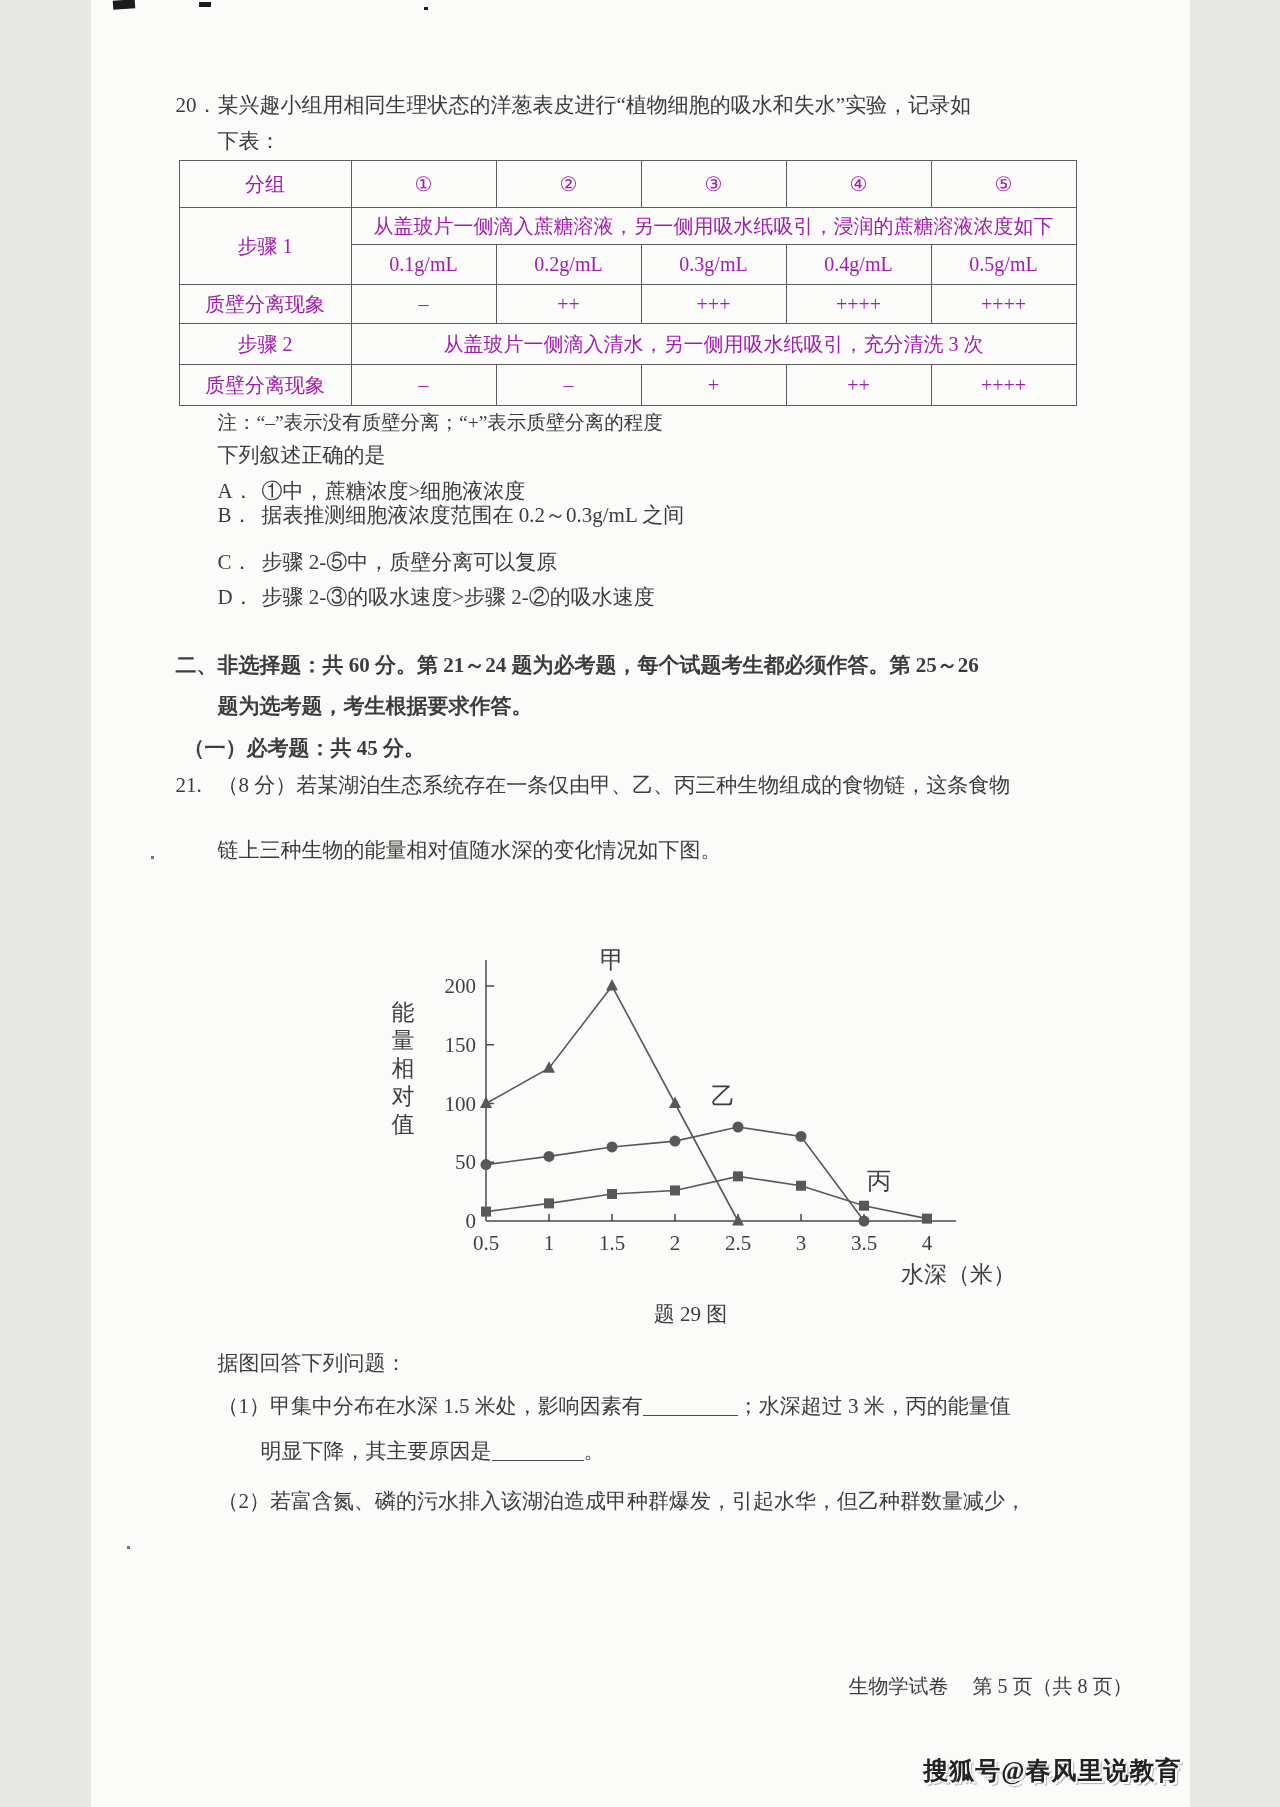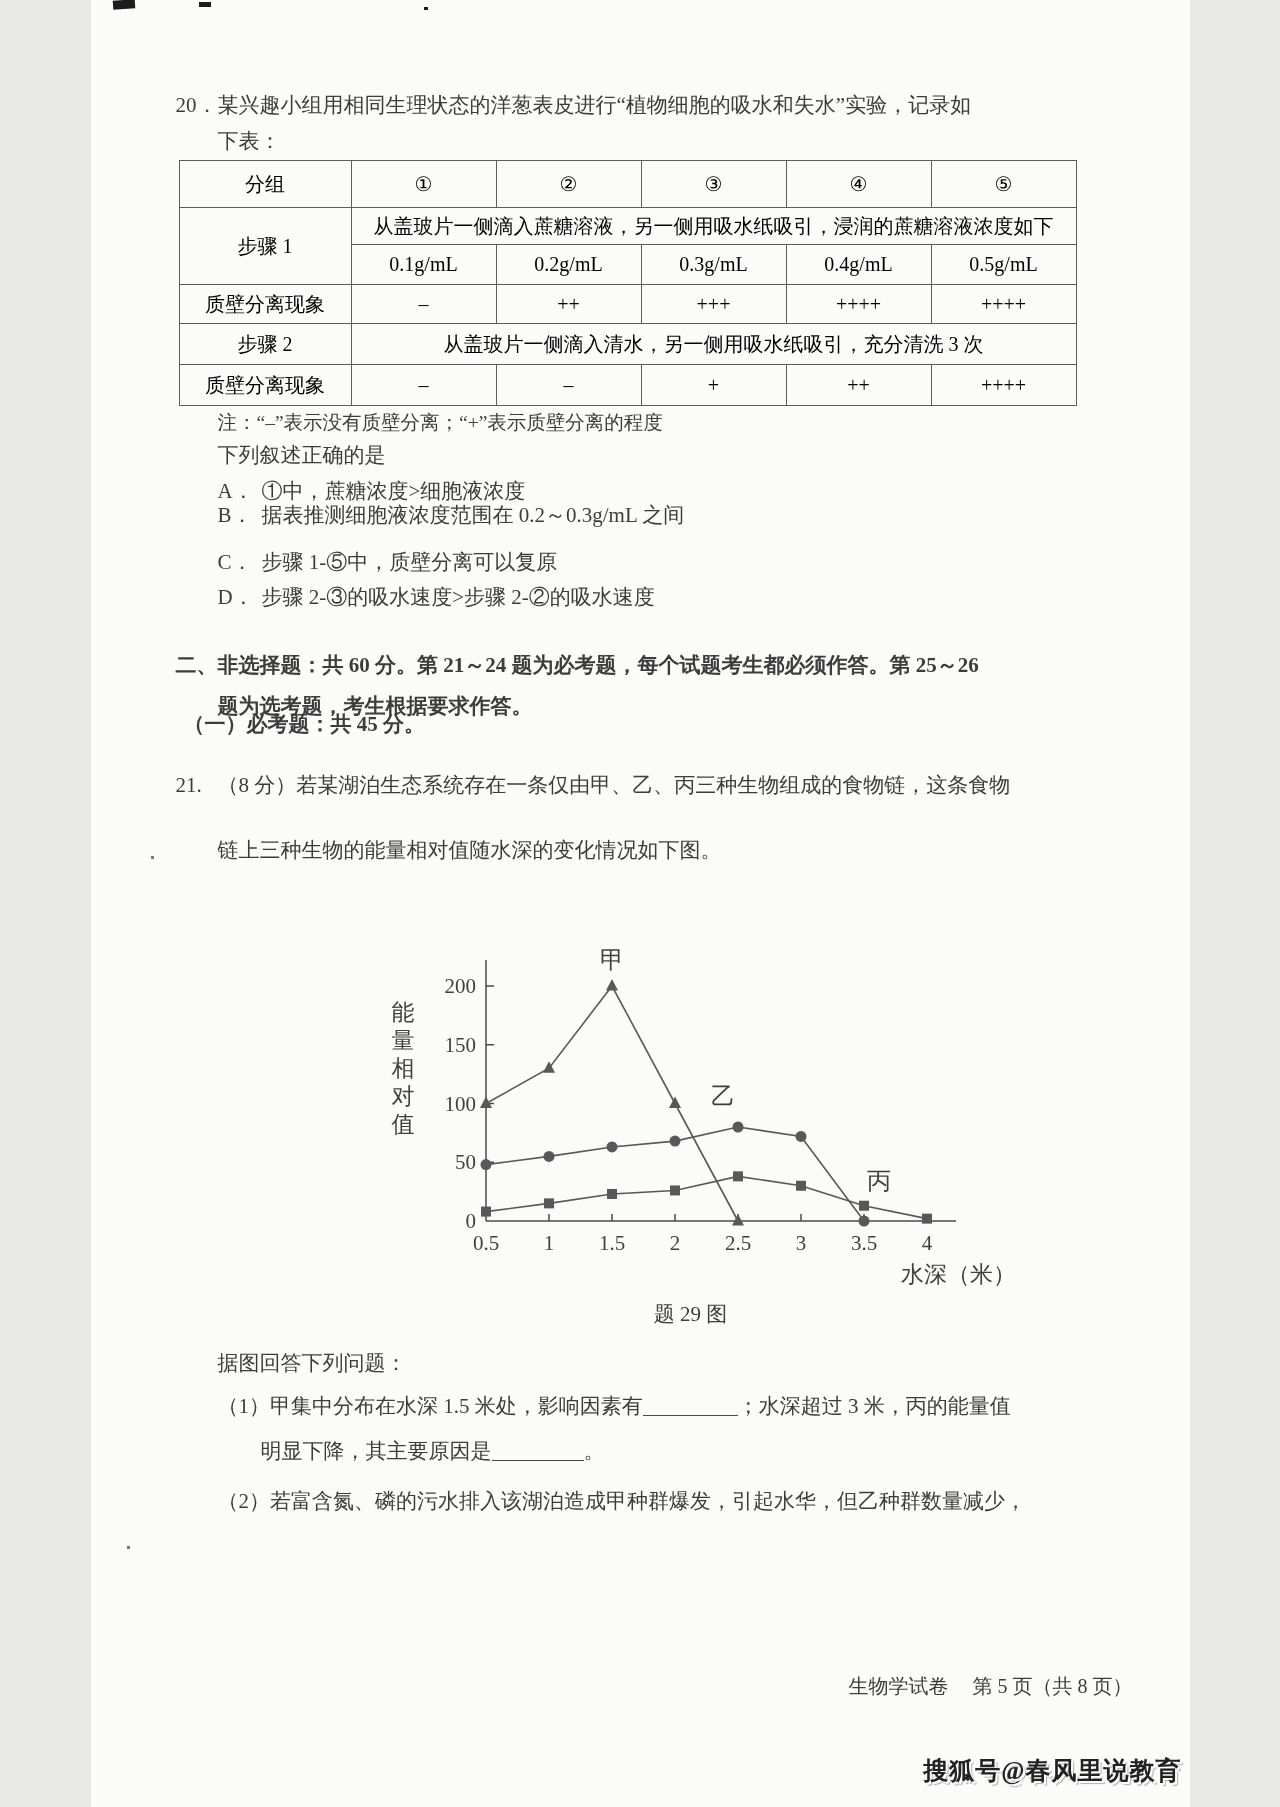--- a/index.html
+++ b/index.html
@@ -11,21 +11,21 @@
   }
   .line { position:absolute; font-size:21px; line-height:30px; white-space:nowrap; }
   .small { font-size:19.5px; }
   .bold { font-weight:bold; }
   .num { display:inline-block; min-width:42px; }
   .opt-label { display:inline-block; min-width:44px; }
 
   table.exp { position:absolute; left:88px; top:160px; width:897px;
     border-collapse:collapse; table-layout:fixed; }
   table.exp td { border:1.4px solid #5d5d5d; text-align:center; vertical-align:middle;
-    font-size:20px; padding:0 0; color:#000000; }
+    font-size:20px; padding:0 0; color:#a21caf; }
 
   .blank { display:inline-block; border-bottom:1.5px solid #4a4a4a; height:20px; vertical-align:-3px; }
   .w95{width:95px} .w92{width:92px} .w88{width:88px} .w105{width:105px}
 
   .chart-wrap { position:absolute; left:270px; top:930px; width:660px; height:400px; }
   svg text { fill:#3f3f3f; font-family:"Liberation Serif","DejaVu Serif",serif; }
   .axis { stroke:#4a4a4a; stroke-width:1.5; }
   .series-line { fill:none; stroke:#585858; stroke-width:1.6; }
   .marker { fill:#585858; stroke:none; }
   .tick { font-size:21px; }
@@ -113,31 +113,31 @@
   <div class="line small" style="left:127px;top:408px;">注：“–”表示没有质壁分离；“+”表示质壁分离的程度</div>
   <div class="line" style="left:127px;top:440px;">下列叙述正确的是</div>
 
   <div class="line" style="left:127px;top:476px;">
     <span class="opt-label">A．</span><span>①中，蔗糖浓度&gt;细胞液浓度</span>
   </div>
   <div class="line" style="left:127px;top:500px;">
     <span class="opt-label">B．</span><span>据表推测细胞液浓度范围在 0.2～0.3g/mL 之间</span>
   </div>
   <div class="line" style="left:127px;top:547px;">
-    <span class="opt-label">C．</span><span>步骤 1-⑤中，质壁分离可以复原</span>
+    <span class="opt-label">C．</span><span>步骤 2-⑤中，质壁分离可以复原</span>
   </div>
   <div class="line" style="left:127px;top:582px;">
     <span class="opt-label">D．</span><span>步骤 2-③的吸水速度&gt;步骤 2-②的吸水速度</span>
   </div>
 
   <div class="line bold" style="left:85px;top:650px;">
     <span class="num">二、</span><span>非选择题：共 60 分。第 21～24 题为必考题，每个试题考生都必须作答。第 25～26</span>
   </div>
   <div class="line bold" style="left:127px;top:691px;">题为选考题，考生根据要求作答。</div>
-  <div class="line bold" style="left:93px;top:709px;">（一）必考题：共 45 分。</div>
+  <div class="line bold" style="left:93px;top:733px;">（一）必考题：共 45 分。</div>
 
   <div class="line" style="left:85px;top:770px;">
     <span class="num">21.</span><span>（8 分）若某湖泊生态系统存在一条仅由甲、乙、丙三种生物组成的食物链，这条食物</span>
   </div>
   <div class="line" style="left:127px;top:837px;font-family:Liberation Mono, monospace;">链上三种生物的能量相对值随水深的变化情况如下图。</div>
 
   <div class="chart-wrap">
     <svg width="660" height="400" viewBox="0 0 660 400">
         <line x1="125" y1="291" x2="595" y2="291" class="axis"></line>
         <line x1="125" y1="291" x2="125" y2="30" class="axis"></line>

